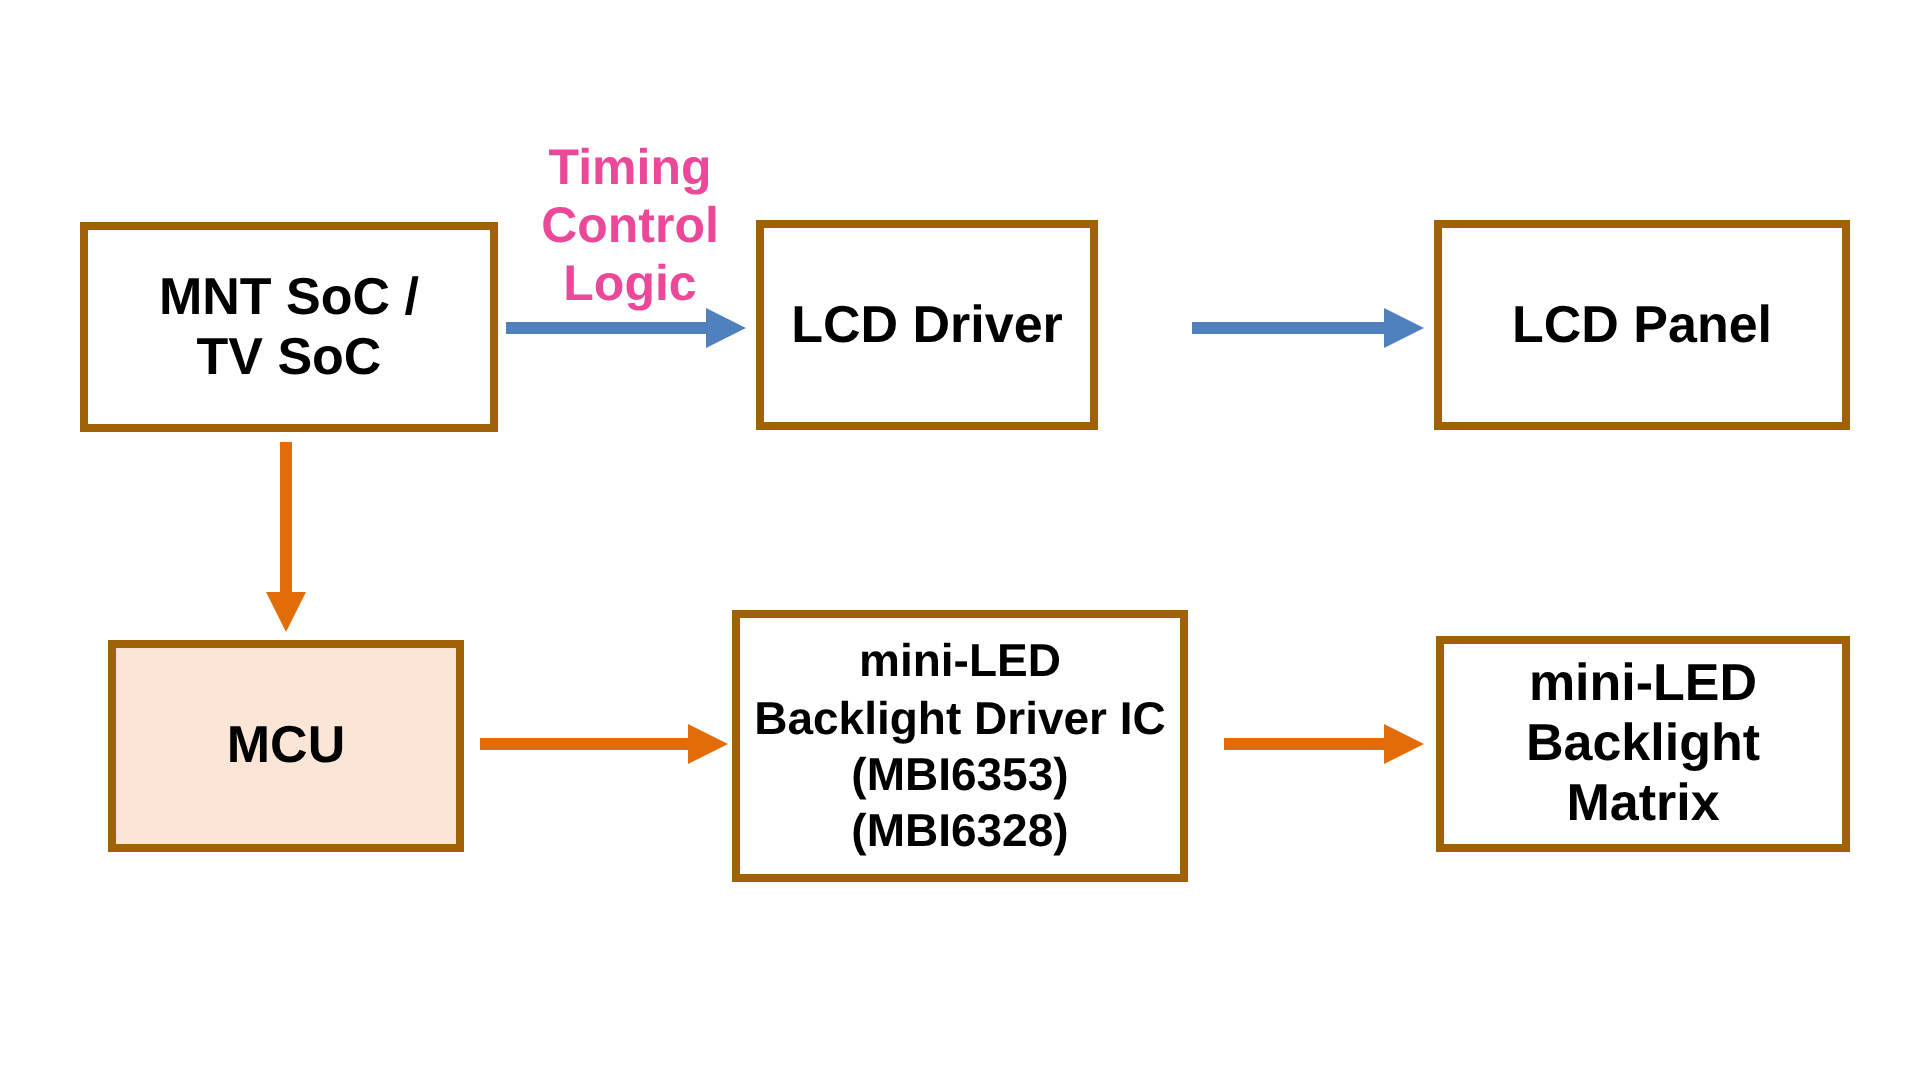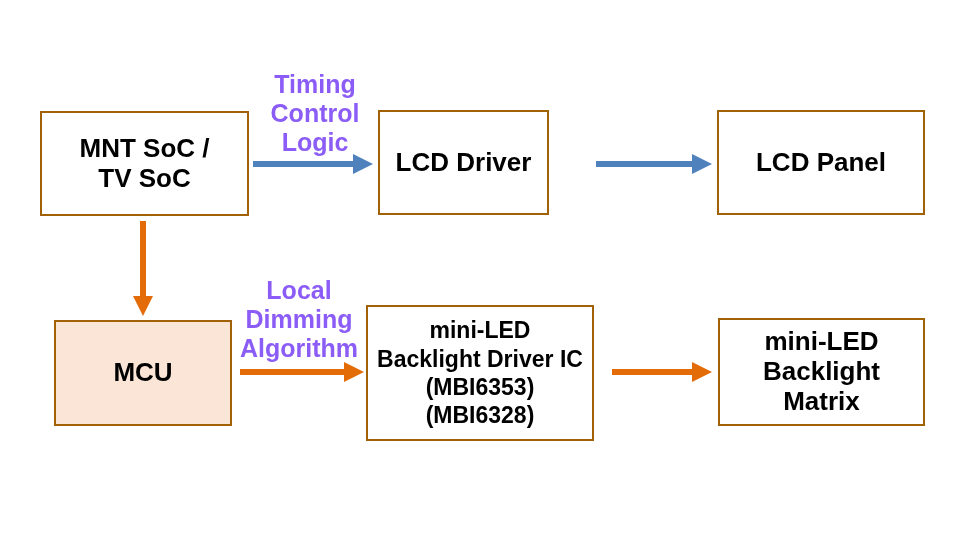--- a/index.html
+++ b/index.html
@@ -13,21 +13,21 @@
     height: 540px;
     background: #ffffff;
     overflow: hidden;
     font-family: "Liberation Sans", sans-serif;
     color: #000000;
   }
   .node {
     position: absolute;
     box-sizing: border-box;
     background: #ffffff;
-    border: 2px solid #a16207;
+    border: 4px solid #a16207;
     display: flex;
     align-items: center;
     justify-content: center;
     text-align: center;
   }
   .node-label {
     white-space: pre-line;
     font-size: 26px;
     font-weight: 600;
     line-height: 1.15;
@@ -37,21 +37,21 @@
     font-size: 23px;
     line-height: 1.23;
   }
   .edge-label {
     position: absolute;
     text-align: center;
     white-space: pre-line;
     font-size: 25px;
     font-weight: 600;
     line-height: 1.16;
-    color: #8b5cf6;
+    color: #ec4899;
   }
   .arrow {
     position: absolute;
     display: block;
   }
 
   
   #node-soc              { left: 40px;  top: 111px; width: 209px; height: 105px; }
   #node-lcd-driver       { left: 378px; top: 110px; width: 171px; height: 105px; }
   #node-lcd-panel        { left: 717px; top: 110px; width: 208px; height: 105px; }
@@ -102,23 +102,20 @@
   <div class="node" id="node-backlight-matrix">
     <span class="node-label">mini-LED
 Backlight
 Matrix</span>
   </div>
 
   <div class="edge-label" id="label-timing">Timing
 Control
 Logic</div>
 
-  <div class="edge-label" id="label-local">Local
-Dimming
-Algorithm</div>
 
   <svg class="arrow" id="arrow-soc-to-lcd-driver" width="120" height="24" style="color: rgb(79, 129, 189);">
     <line x1="0" y1="12" x2="101" y2="12" stroke="currentColor" stroke-width="6"></line>
     <polygon points="100,2 100,22 120,12" fill="currentColor"></polygon>
   </svg>
 
   <svg class="arrow" id="arrow-lcd-driver-to-lcd-panel" width="116" height="24" style="color: rgb(79, 129, 189);">
     <line x1="0" y1="12" x2="97" y2="12" stroke="currentColor" stroke-width="6"></line>
     <polygon points="96,2 96,22 116,12" fill="currentColor"></polygon>
   </svg>

